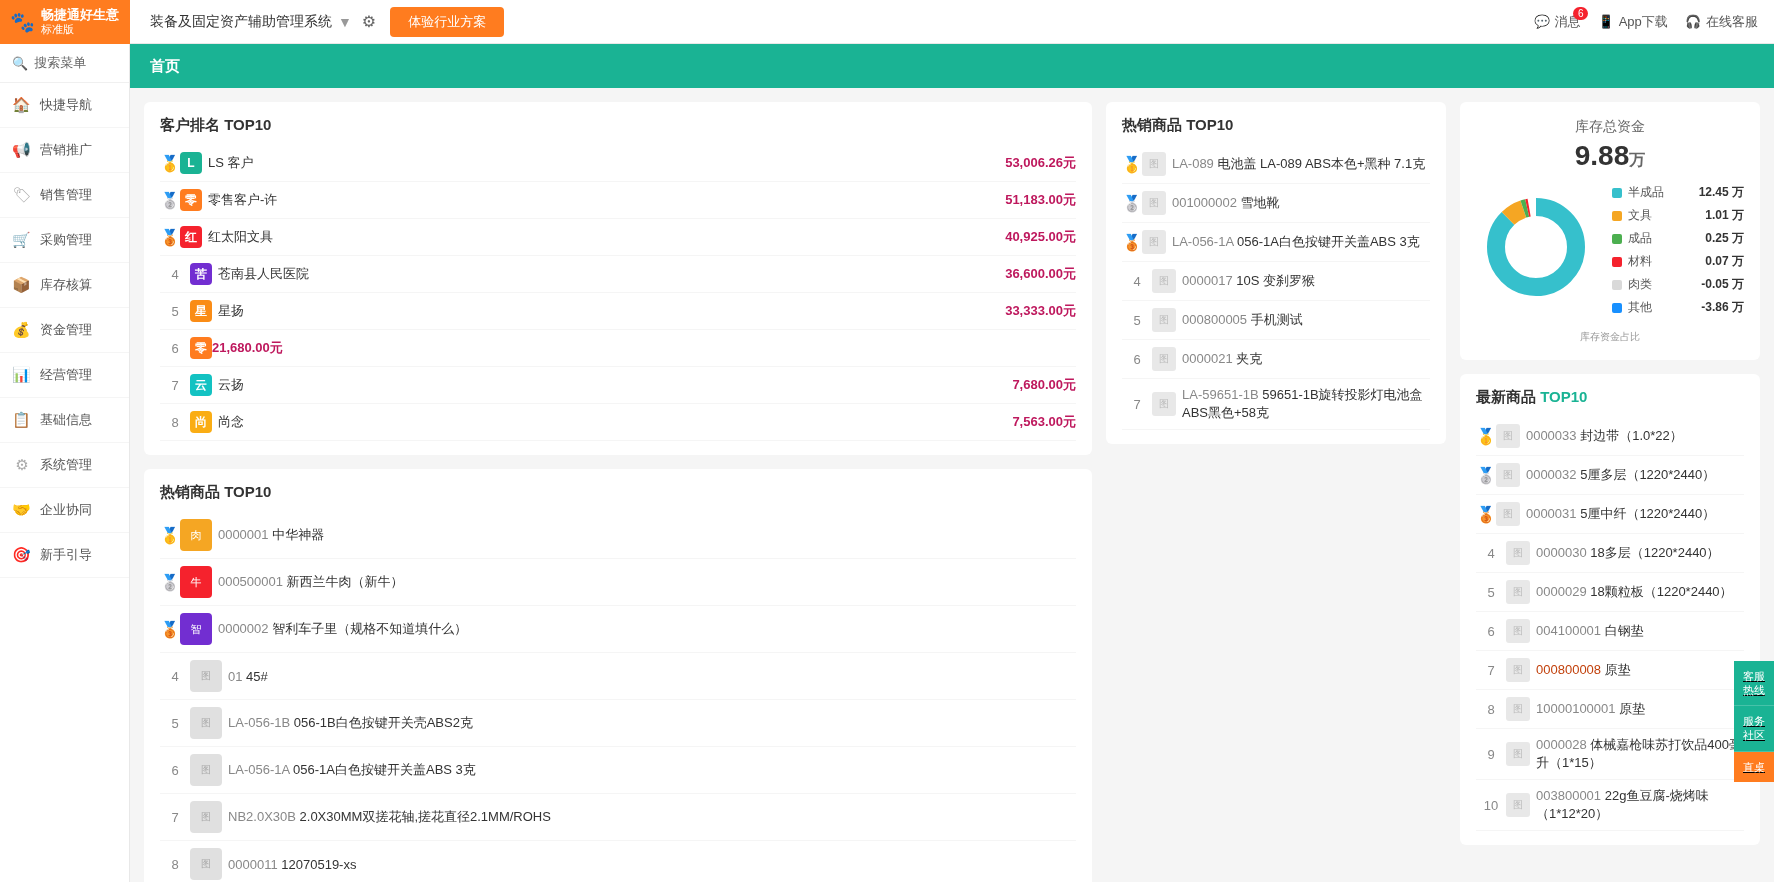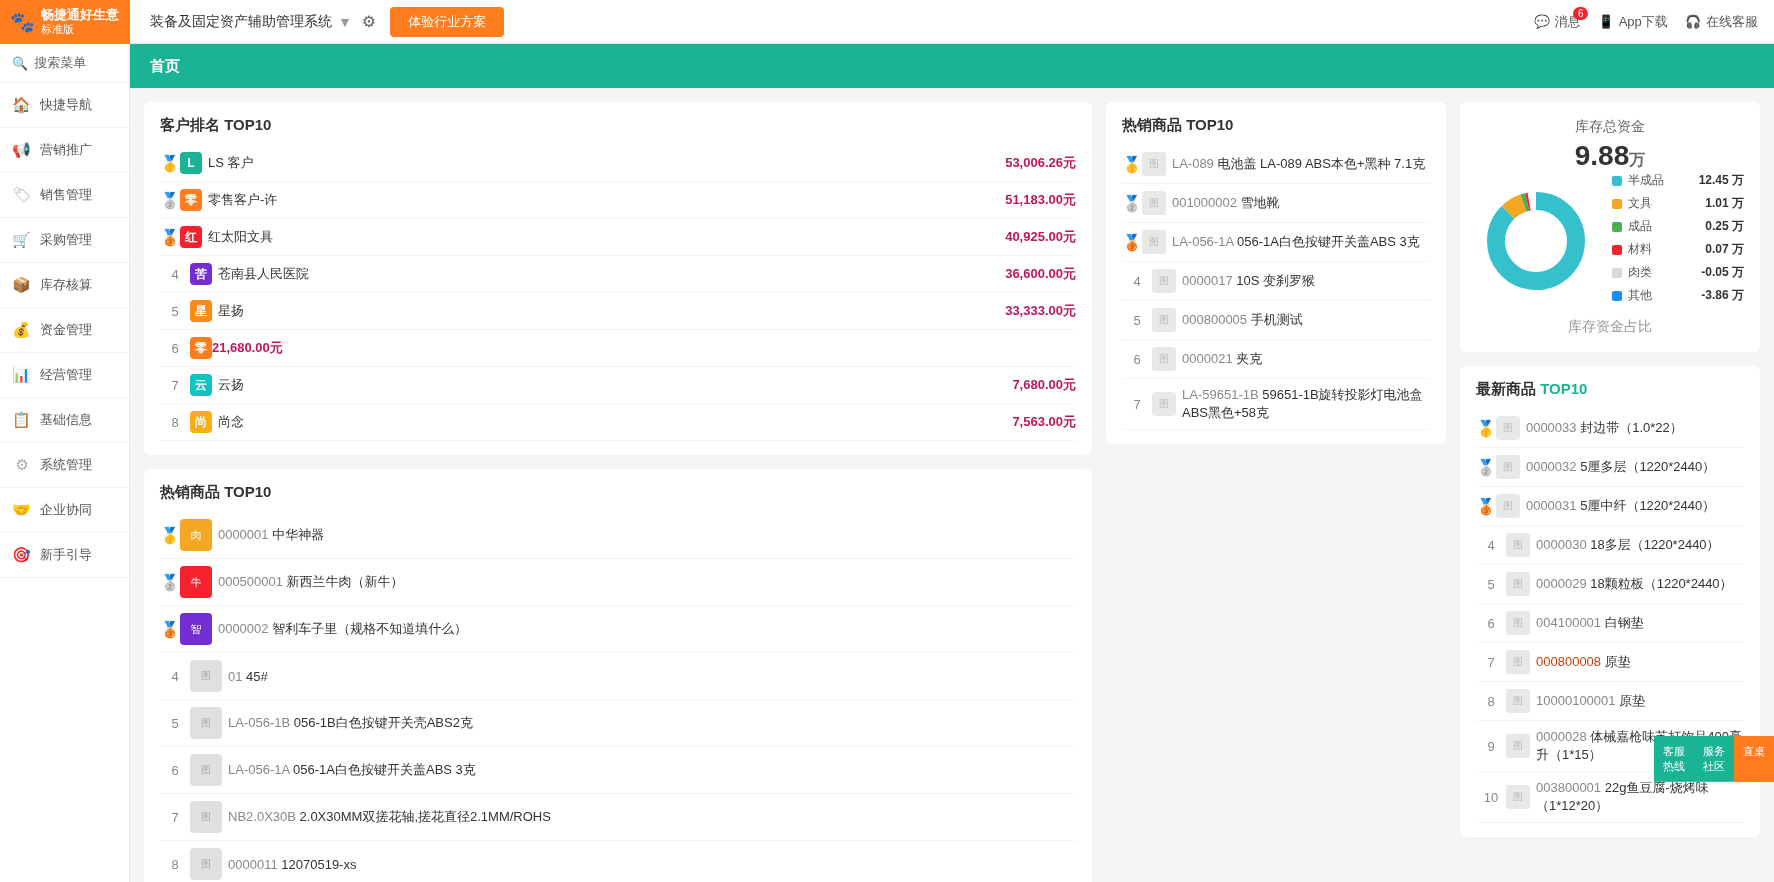--- a/index.html
+++ b/index.html
@@ -192,26 +192,26 @@
       padding: 16px;
     }
     .inventory-total-label { font-size: 14px; color: #666; text-align: center; margin-bottom: 4px; }
     .inventory-total-value { font-size: 28px; font-weight: bold; color: #333; text-align: center; }
     .inventory-total-value .unit { font-size: 16px; color: #666; }
 
     
     .donut-section { display: flex; align-items: center; gap: 16px; }
     .donut-wrapper { position: relative; width: 120px; height: 120px; flex-shrink: 0; }
     .donut-wrapper svg { width: 120px; height: 120px; }
-    .legend-list { flex: 1; }
+    .legend-list { flex: 1; margin-top: 12px; }
     .legend-item { display: flex; align-items: center; gap: 6px; margin-bottom: 6px; font-size: 12px; color: #555; }
     .legend-dot { width: 10px; height: 10px; border-radius: 2px; flex-shrink: 0; }
     .legend-name { flex: 1; }
     .legend-value { font-weight: bold; color: #333; text-align: right; }
-    .inventory-label { font-size: 14px; color: #999; text-align: center; margin-top: 8px; }
+    .inventory-label { font-size: 10px; color: #999; text-align: center; margin-top: 8px; }
     .product-thumb {
       width: 32px;
       height: 32px;
       background: #e0e0e0;
       border-radius: 4px;
       flex-shrink: 0;
       overflow: hidden;
       display: flex;
       align-items: center;
       justify-content: center;
@@ -229,22 +229,23 @@
       font-size: 10px;
       color: #bbb;
     }
 
     
     .float-buttons {
       position: fixed;
       right: 0;
       bottom: 100px;
       display: flex;
-      flex-direction: row;
+      flex-direction: column;
       z-index: 200;
+      text-decoration: underline;
     }
     .float-btn {
       background: #1ab394;
       color: #fff;
       width: 40px;
       padding: 8px 4px;
       text-align: center;
       font-size: 11px;
       cursor: pointer;
       border-bottom: 1px solid rgba(255,255,255,0.2);

